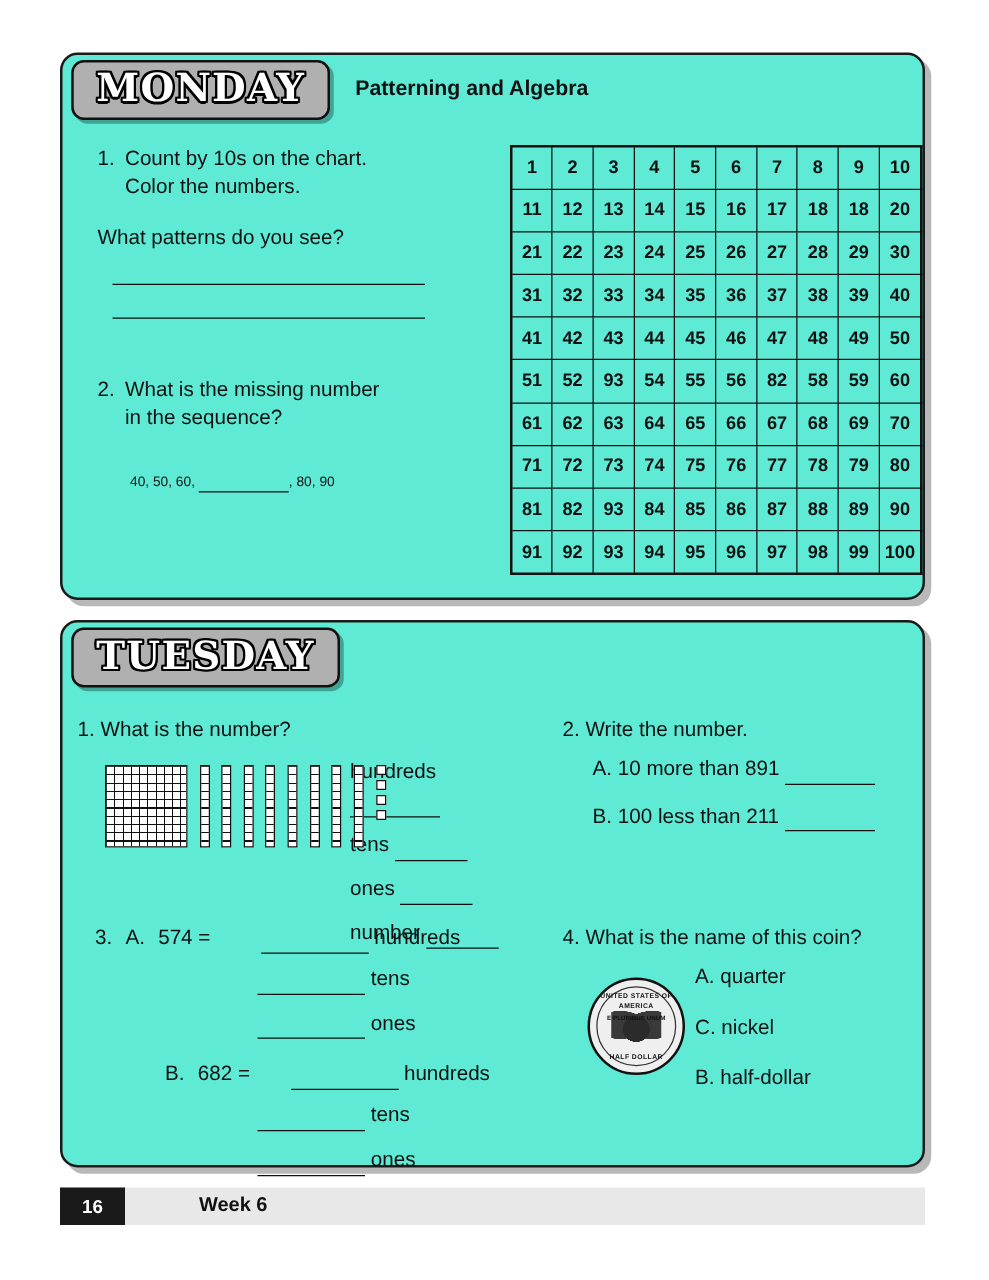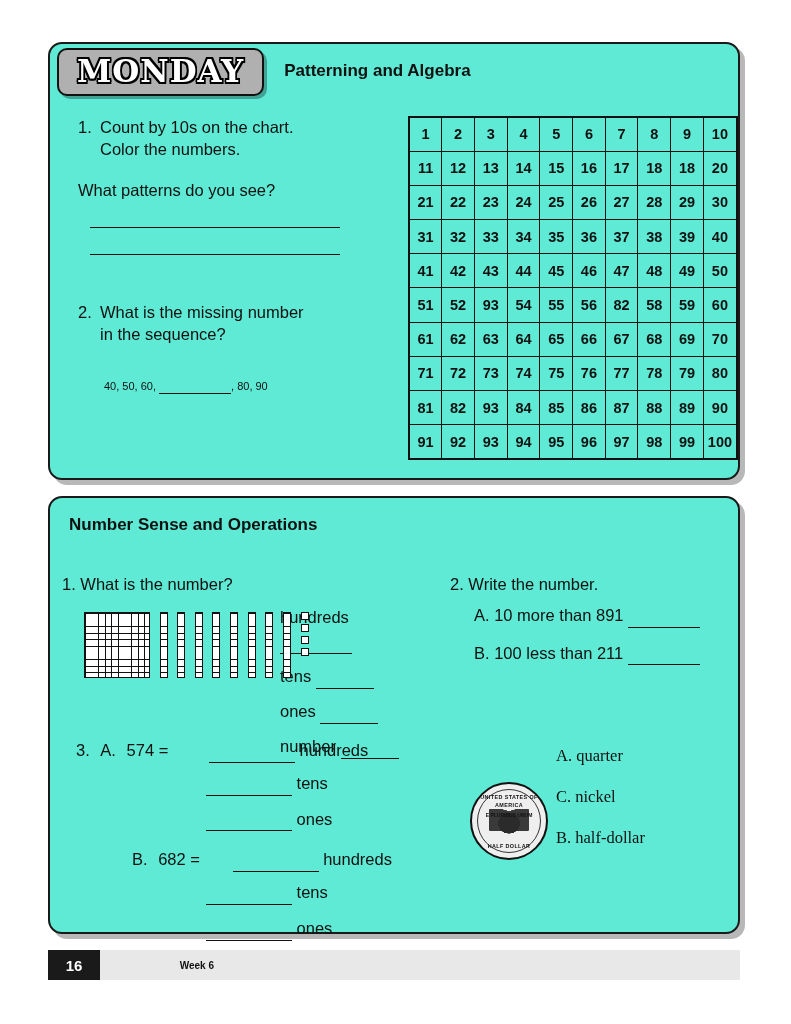--- a/index.html
+++ b/index.html
@@ -134,21 +134,21 @@
 
   .place-list { margin-left: 218px; margin-top: 8px; }
   .place-list div { margin-bottom: 10px; }
 
   .sub-list { margin-left: 24px; margin-top: 6px; }
   .sub-list div { margin-bottom: 13px; }
 
   .b3 { margin-left: 30px; margin-top: 8px; }
   .b3 .row { margin-bottom: 11px; }
 
-  .coin-opts { margin-left: 106px; margin-top: 6px; font-family: Liberation Serif, serif; }
+  .coin-opts { margin-left: 106px; margin-top: 6px; }
   .coin-opts div { margin-bottom: 16px; }
 
   
   .blocks {
     position: absolute;
     left: 22px;
     top: 40px;
   }
   .flat {
     display: inline-block;
@@ -260,21 +260,21 @@
   .copyright {
     flex: 1;
     text-align: center;
     font-size: 13px;
     color: #111;
   }
   .week {
     width: 130px;
     text-align: right;
     padding-right: 16px;
-    font-size: 10px;
+    font-size: 16px;
     font-weight: bold;
     color: #111;
   }
 </style>
 </head>
 <body>
 
 <div class="page">
 
   <div class="panel" id="monday-panel">
@@ -435,21 +435,23 @@
             <td>99</td>
             <td>100</td>
           </tr>
         </tbody>
     </table>
   </div>
 
   <div class="panel" id="tuesday-panel">
 
     <div class="day-header">
-      <div class="day-title">Number Sense and Operations</div>
+      <div class="day-badge">
+        <span>TUESDAY</span>
+      </div>
     </div>
 
     <div class="tue-body">
 
       <div class="tue-q" id="t-q1">
         <div>
           <span>1.</span>
           <span>What is the number?</span>
         </div>
 
@@ -540,20 +542,24 @@
             <span>tens</span>
           </div>
           <div class="row">
             <span class="fill fill-lg" style="margin-left:100px;"></span>
             <span>ones</span>
           </div>
         </div>
       </div>
 
       <div class="tue-q" id="t-q4">
+        <div>
+          <span>4.</span>
+          <span>What is the name of this coin?</span>
+        </div>
 
         <div class="coin">
           <div class="ring"></div>
           <div class="txt-top">UNITED STATES OF AMERICA</div>
           <div class="eagle"></div>
           <div class="txt-mid">E PLURIBUS UNUM</div>
           <div class="txt-bot">HALF DOLLAR</div>
         </div>
 
         <div class="coin-opts">

